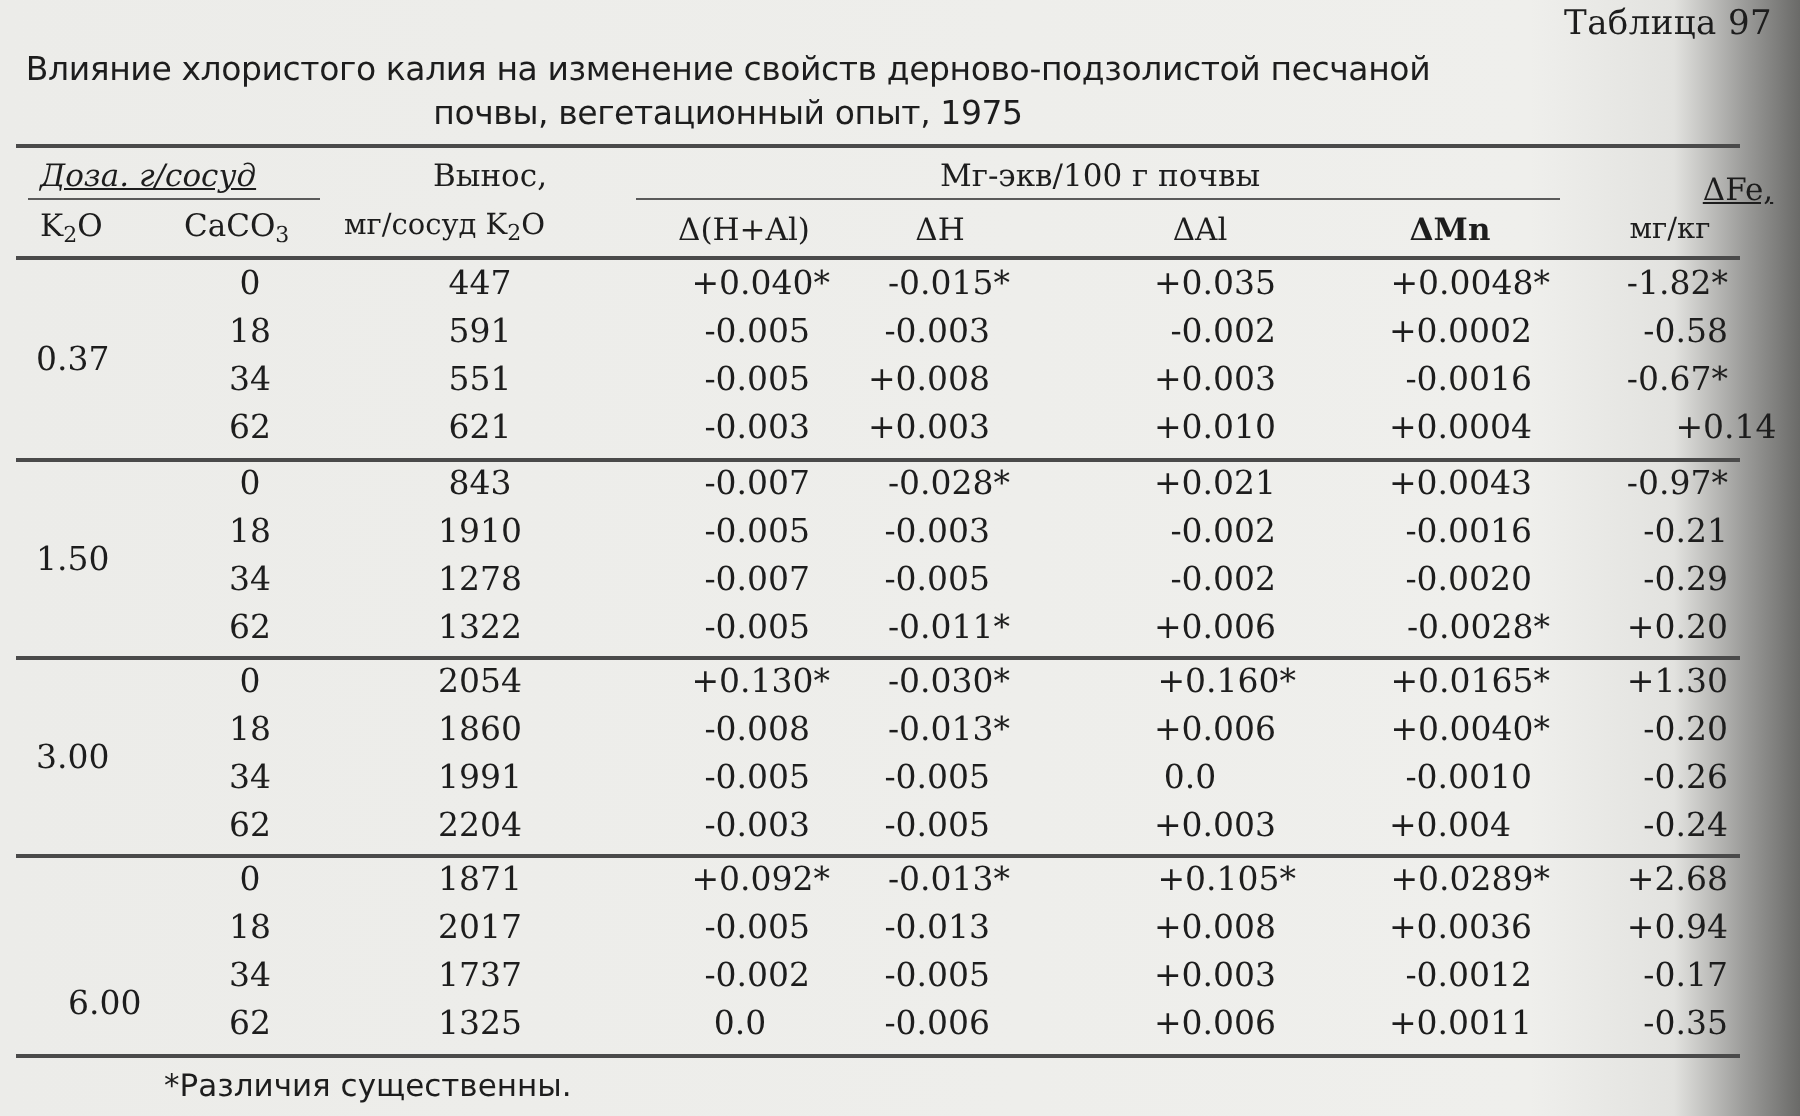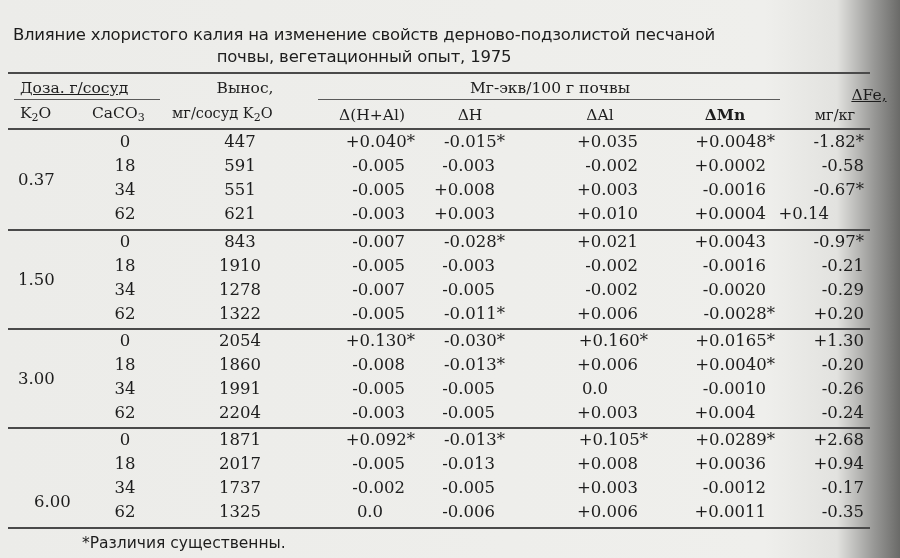--- a/index.html
+++ b/index.html
@@ -32,29 +32,30 @@
   .c { text-align: center; }
   .r { text-align: right; }
   .footnote { position: absolute; left: 82px; top: 534px; font-size: 15.5px; font-family: "DejaVu Sans", sans-serif; }
   sub { font-size: 11px; vertical-align: -3px; line-height: 0; }
 </style>
 </head>
 <body>
 
 <div class="page">
 
+  <div class="table-number">Таблица 97</div>
   <div class="title">
     <div>Влияние хлористого калия на изменение свойств дерново-подзолистой песчаной</div>
     <div>почвы, вегетационный опыт, 1975</div>
   </div>
 
   <div class="rule" style="top:72px;"></div>
 
   <div>
-    <div class="cell hdr" style="left:20px; top:77px; text-decoration:underline;">Доза. г/сосуд</div>
+    <div class="cell hdr" style="left:20px; top:77px; text-decoration:underline;font-style:italic;">Доза. г/сосуд</div>
     <div class="cell hdr" style="left:20px; top:102px;">
       <span>K</span><sub>2</sub><span>O</span>
     </div>
     <div class="cell hdr" style="left:92px; top:102px;">
       <span>CaCO</span><sub>3</sub>
     </div>
     <div class="cell hdr c" style="left:190px; width:110px; top:77px;">Вынос,</div>
     <div class="cell hdr" style="left:172px; top:102px; font-size:14.5px;">
       <span>мг/сосуд K</span><sub>2</sub><span>O</span>
     </div>
@@ -100,21 +101,21 @@
       <div class="cell r" style="left:660px;width:106px;top:179px;">-0.0016</div>
       <div class="cell r" style="left:790px;width:74px;top:179px;">-0.67*</div>
     </div>
     <div>
       <div class="cell c" style="left:100px;width:50px;top:203px;">62</div>
       <div class="cell c" style="left:205px;width:70px;top:203px;">621</div>
       <div class="cell r" style="left:300px;width:105px;top:203px;">-0.003</div>
       <div class="cell r" style="left:420px;width:75px;top:203px;">+0.003</div>
       <div class="cell r" style="left:540px;width:98px;top:203px;">+0.010</div>
       <div class="cell r" style="left:660px;width:106px;top:203px;">+0.0004</div>
-      <div class="cell r" style="left:755px;width:74px;top:203px;">+0.14</div>
+      <div class="cell r" style="left:826px;width:74px;top:203px;text-align:center;">+0.14</div>
     </div>
   </div>
   <div class="rule" style="top:229px; height:1.5px;"></div>
 
   <div>
     <div class="cell" style="left:18px; top:269px;">1.50</div>
     <div>
       <div class="cell c" style="left:100px;width:50px;top:231px;">0</div>
       <div class="cell c" style="left:205px;width:70px;top:231px;">843</div>
       <div class="cell r" style="left:300px;width:105px;top:231px;">-0.007</div>

